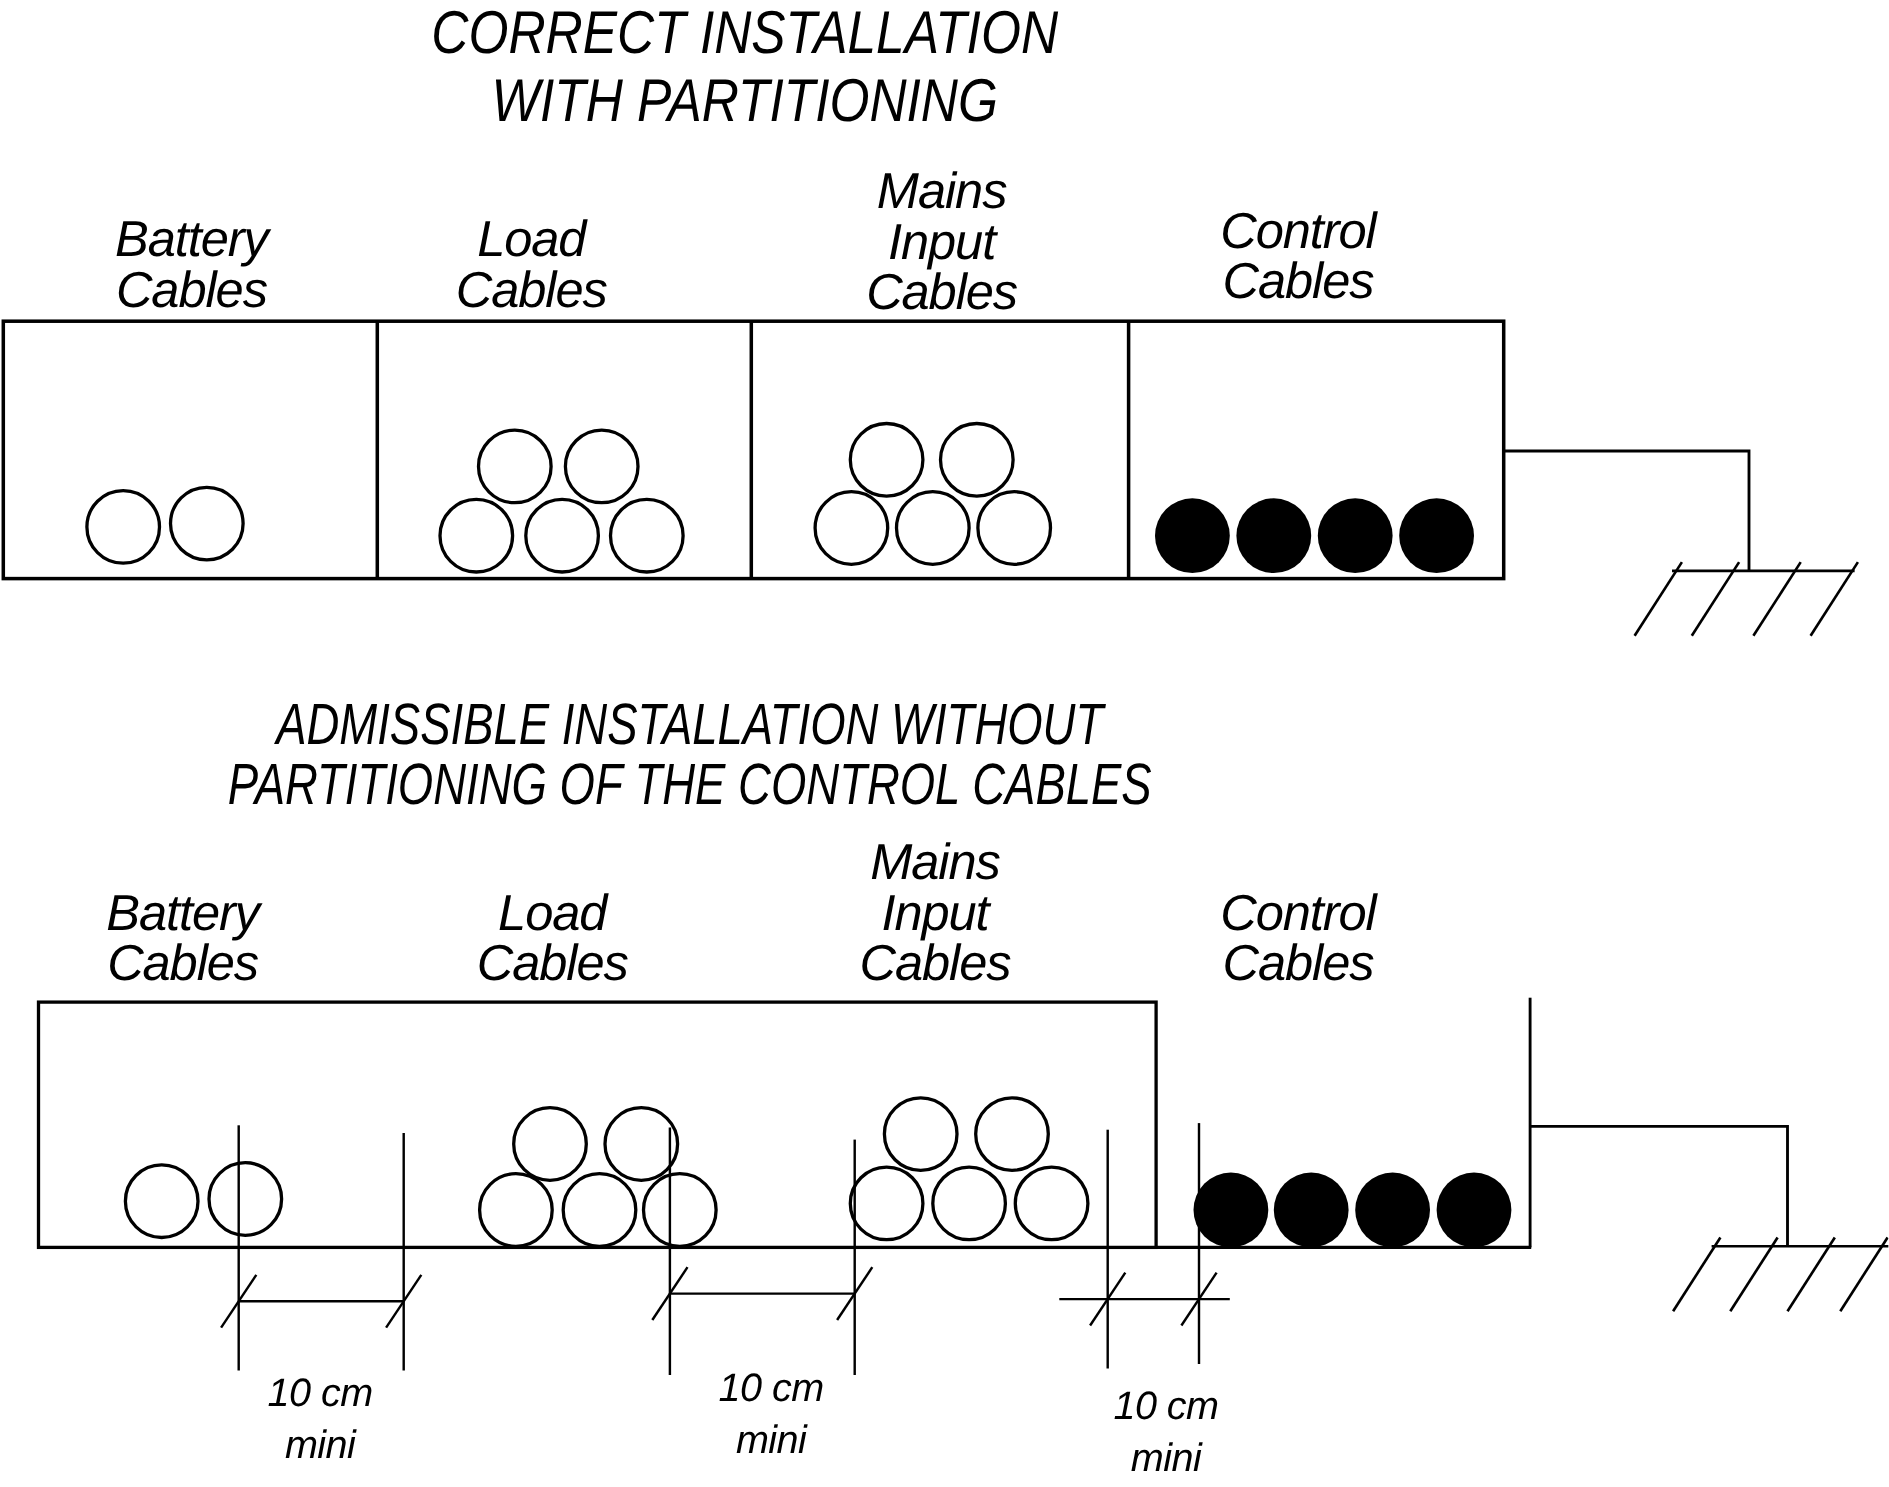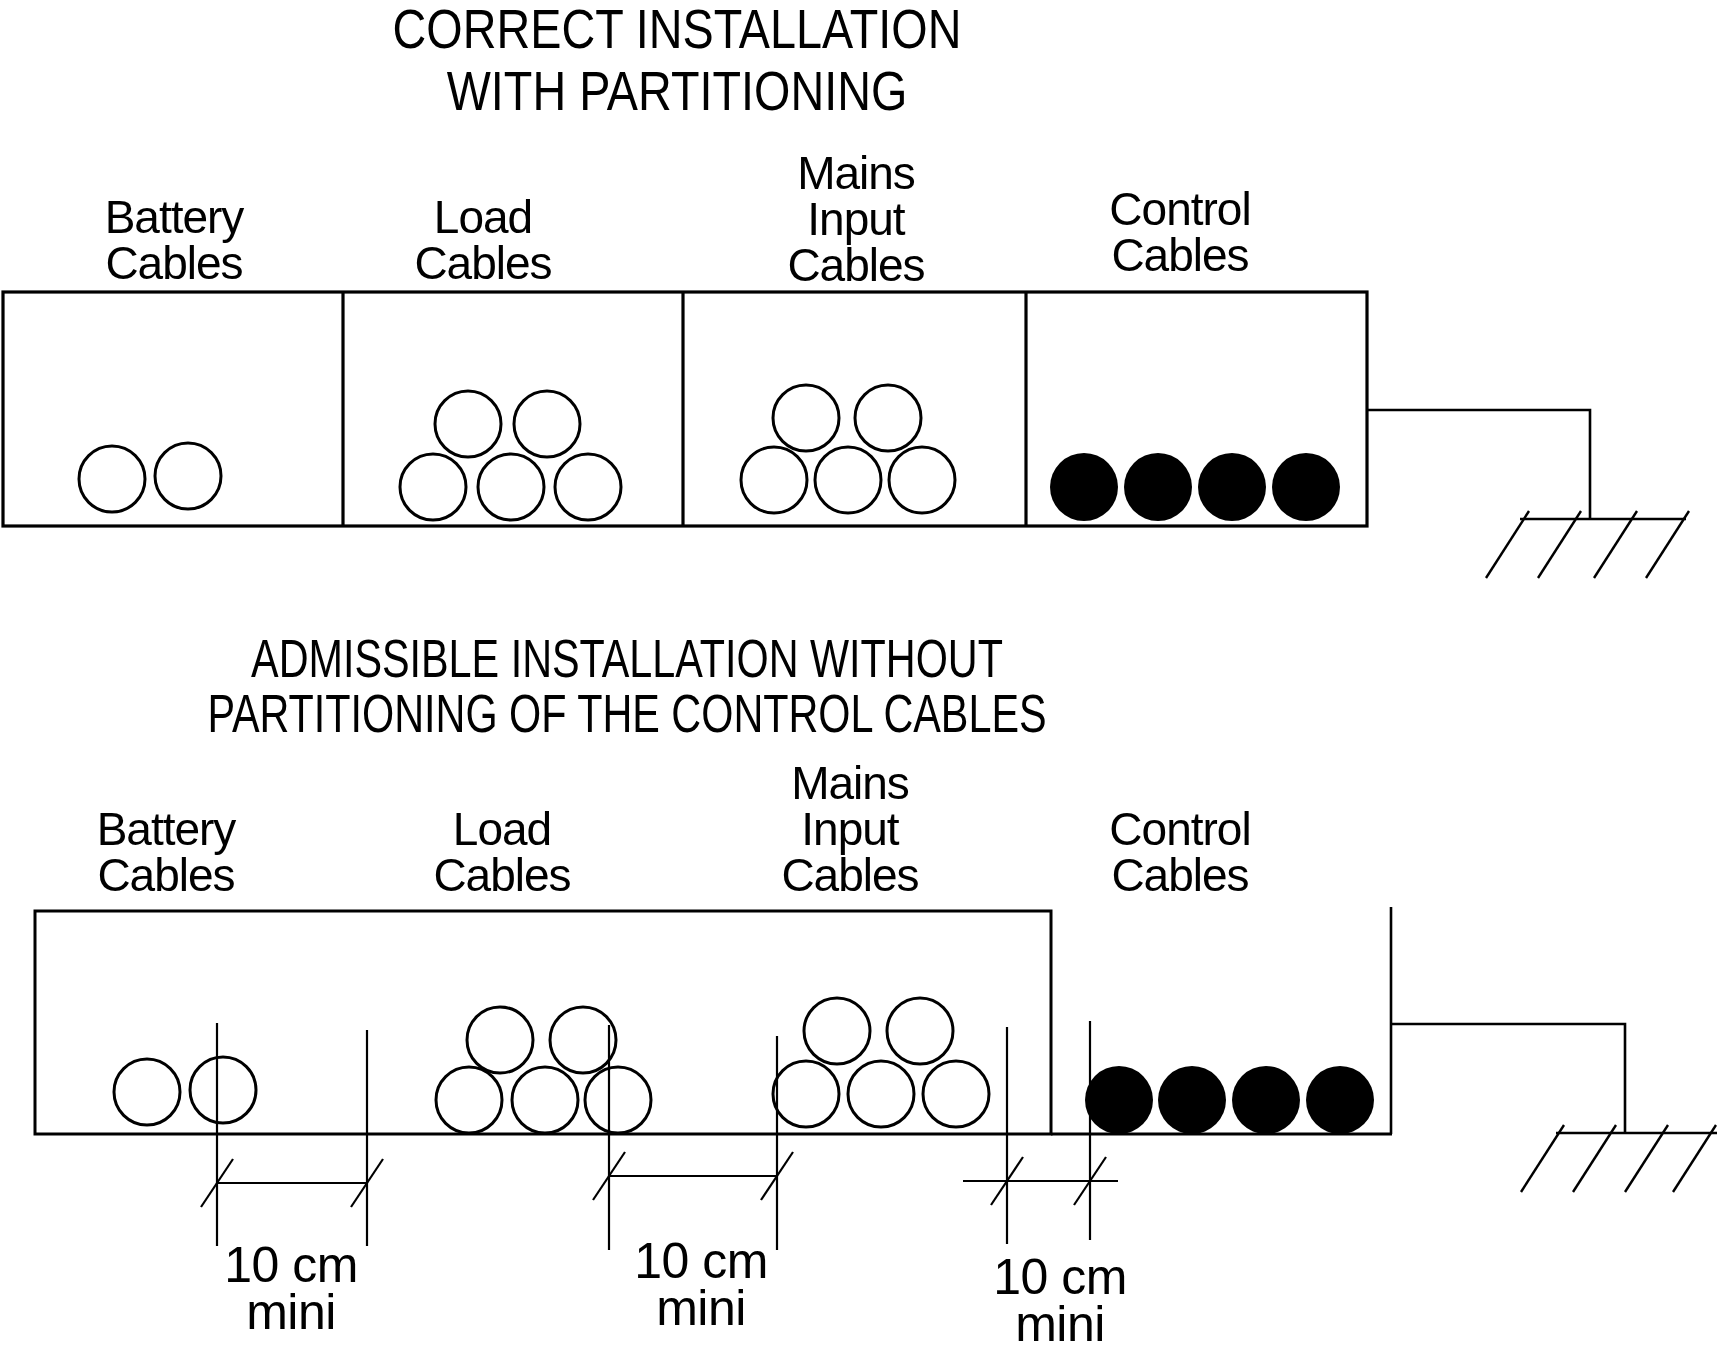--- a/index.html
+++ b/index.html
@@ -8,20 +8,21 @@
     background: #ffffff;
   }
   #stage {
     position: relative;
     width: 1717px;
     height: 1352px;
     background: #ffffff;
     font-family: "Liberation Sans", sans-serif;
     color: #000000;
     overflow: hidden;
+    font-style: italic;
   }
   #linework {
     position: absolute;
     left: 0;
     top: 0;
     width: 1717px;
     height: 1352px;
   }
   .title {
     position: absolute;
@@ -54,21 +55,21 @@
     text-align: center;
     font-size: 46px;
     line-height: 46px;
     letter-spacing: -1px;
     white-space: nowrap;
   }
   .dim-label {
     position: absolute;
     width: 240px;
     text-align: center;
-    font-size: 50px;
+    font-size: 36px;
     line-height: 47px;
     letter-spacing: -0.5px;
     white-space: nowrap;
   }
 </style>
 </head>
 <body>
 
 <div id="stage">
 

